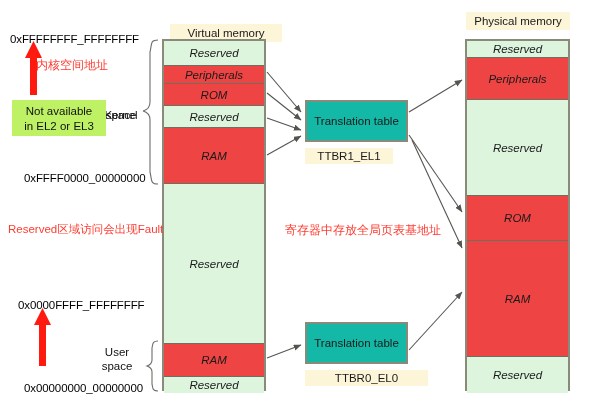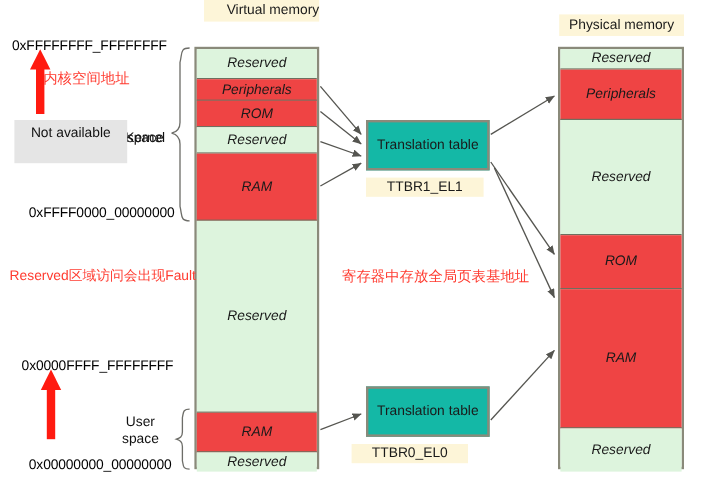--- a/index.html
+++ b/index.html
@@ -100,21 +100,21 @@
   .note {
     position: absolute;
     font-size: 11.5px;
     color: #111111;
     white-space: nowrap;
     text-align: center;
     line-height: 14px;
   }
   .note-chip {
     position: absolute;
-    background: #e5e5e5;
+    background: #bef264;
     font-size: 11.5px;
     color: #111111;
     text-align: center;
     line-height: 15px;
     padding: 4px 6px;
     box-sizing: border-box;
   }
 
   
   svg.overlay {
@@ -125,21 +125,21 @@
   }
   .arrow-line { stroke: #555550; stroke-width: 1.1px; fill: none; }
   .bracket { stroke: #6d6d68; stroke-width: 1.1px; fill: none; }
   .red-arrow { fill: #ff1a10; }
 </style>
 </head>
 <body>
 
 <div id="canvas">
 
-  <div class="col-title abs" style="left:170px; top:0; width:96px;text-align:right;">Virtual memory</div>
+  <div class="col-title abs" style="left:170px; top:24px; width:112px;">Virtual memory</div>
 
   <div class="col-title abs" style="left:466px; top:12px; width:104px;">Physical memory</div>
 
   <div class="mem-col" id="vm-col" style="left:162px; top:39px; width:104px; height:352px;">
 
     <div class="mem-block blk-green" style="top:0px;   height:25px;">Reserved</div>
 
     <div class="mem-block blk-yellow" style="top:25px;  height:18px;">Peripherals</div>
 
     <div class="mem-block blk-yellow" style="top:43px;  height:22px;">ROM</div>
@@ -164,41 +164,42 @@
     <div class="mem-block blk-green" style="top:59px;  height:96px;">Reserved</div>
 
     <div class="mem-block blk-yellow" style="top:155px; height:45px;">ROM</div>
 
     <div class="mem-block blk-yellow" style="top:200px; height:116px;">RAM</div>
 
     <div class="mem-block blk-green last" style="top:316px; height:36px;">Reserved</div>
   </div>
 
   <div class="tt-box" style="left:305px; top:100px; width:103px; height:42px;">Translation table</div>
-  <div class="tt-caption" style="left:305px; top:148px; width:98px;">TTBR1_EL1</div>
+  <div class="tt-caption" style="left:305px; top:148px; width:88px;">TTBR1_EL1</div>
 
   <div class="tt-box" style="left:305px; top:322px; width:103px; height:42px;">Translation table</div>
-  <div class="tt-caption" style="left:293px; top:370px; width:97px;">TTBR0_EL0</div>
+  <div class="tt-caption" style="left:305px; top:370px; width:123px;">TTBR0_EL0</div>
 
   <div class="addr" style="left:10px; top:33px;">0xFFFFFFFF_FFFFFFFF</div>
 
   <div class="addr" style="left:24px; top:172px;">0xFFFF0000_00000000</div>
 
   <div class="addr" style="left:18px; top:299px;">0x0000FFFF_FFFFFFFF</div>
 
   <div class="addr" style="left:24px; top:382px;">0x00000000_00000000</div>
 
   <div class="note" style="left:92px; top:108px; width:58px;">Kernel</div>
   <div class="note" style="left:92px; top:108px; width:58px;">space</div>
 
   <div class="note" style="left:92px; top:345px; width:50px;">User</div>
   <div class="note" style="left:92px; top:359px; width:50px;">space</div>
 
   <div class="note-chip" style="left:12px; top:100px; width:94px; height:36px;">
     <div>Not available</div>
+    <div>in EL2 or EL3</div>
   </div>
 
   <div class="red-note cn" style="left:36px; top:57px;">内核空间地址</div>
 
 
   <div class="red-note" style="left:8px; top:222px;">Reserved区域访问会出现Fault</div>
 
   <div class="red-note cn" style="left:285px; top:222px;">寄存器中存放全局页表基地址</div>
 
   <svg class="overlay" viewBox="0 0 600 410">

